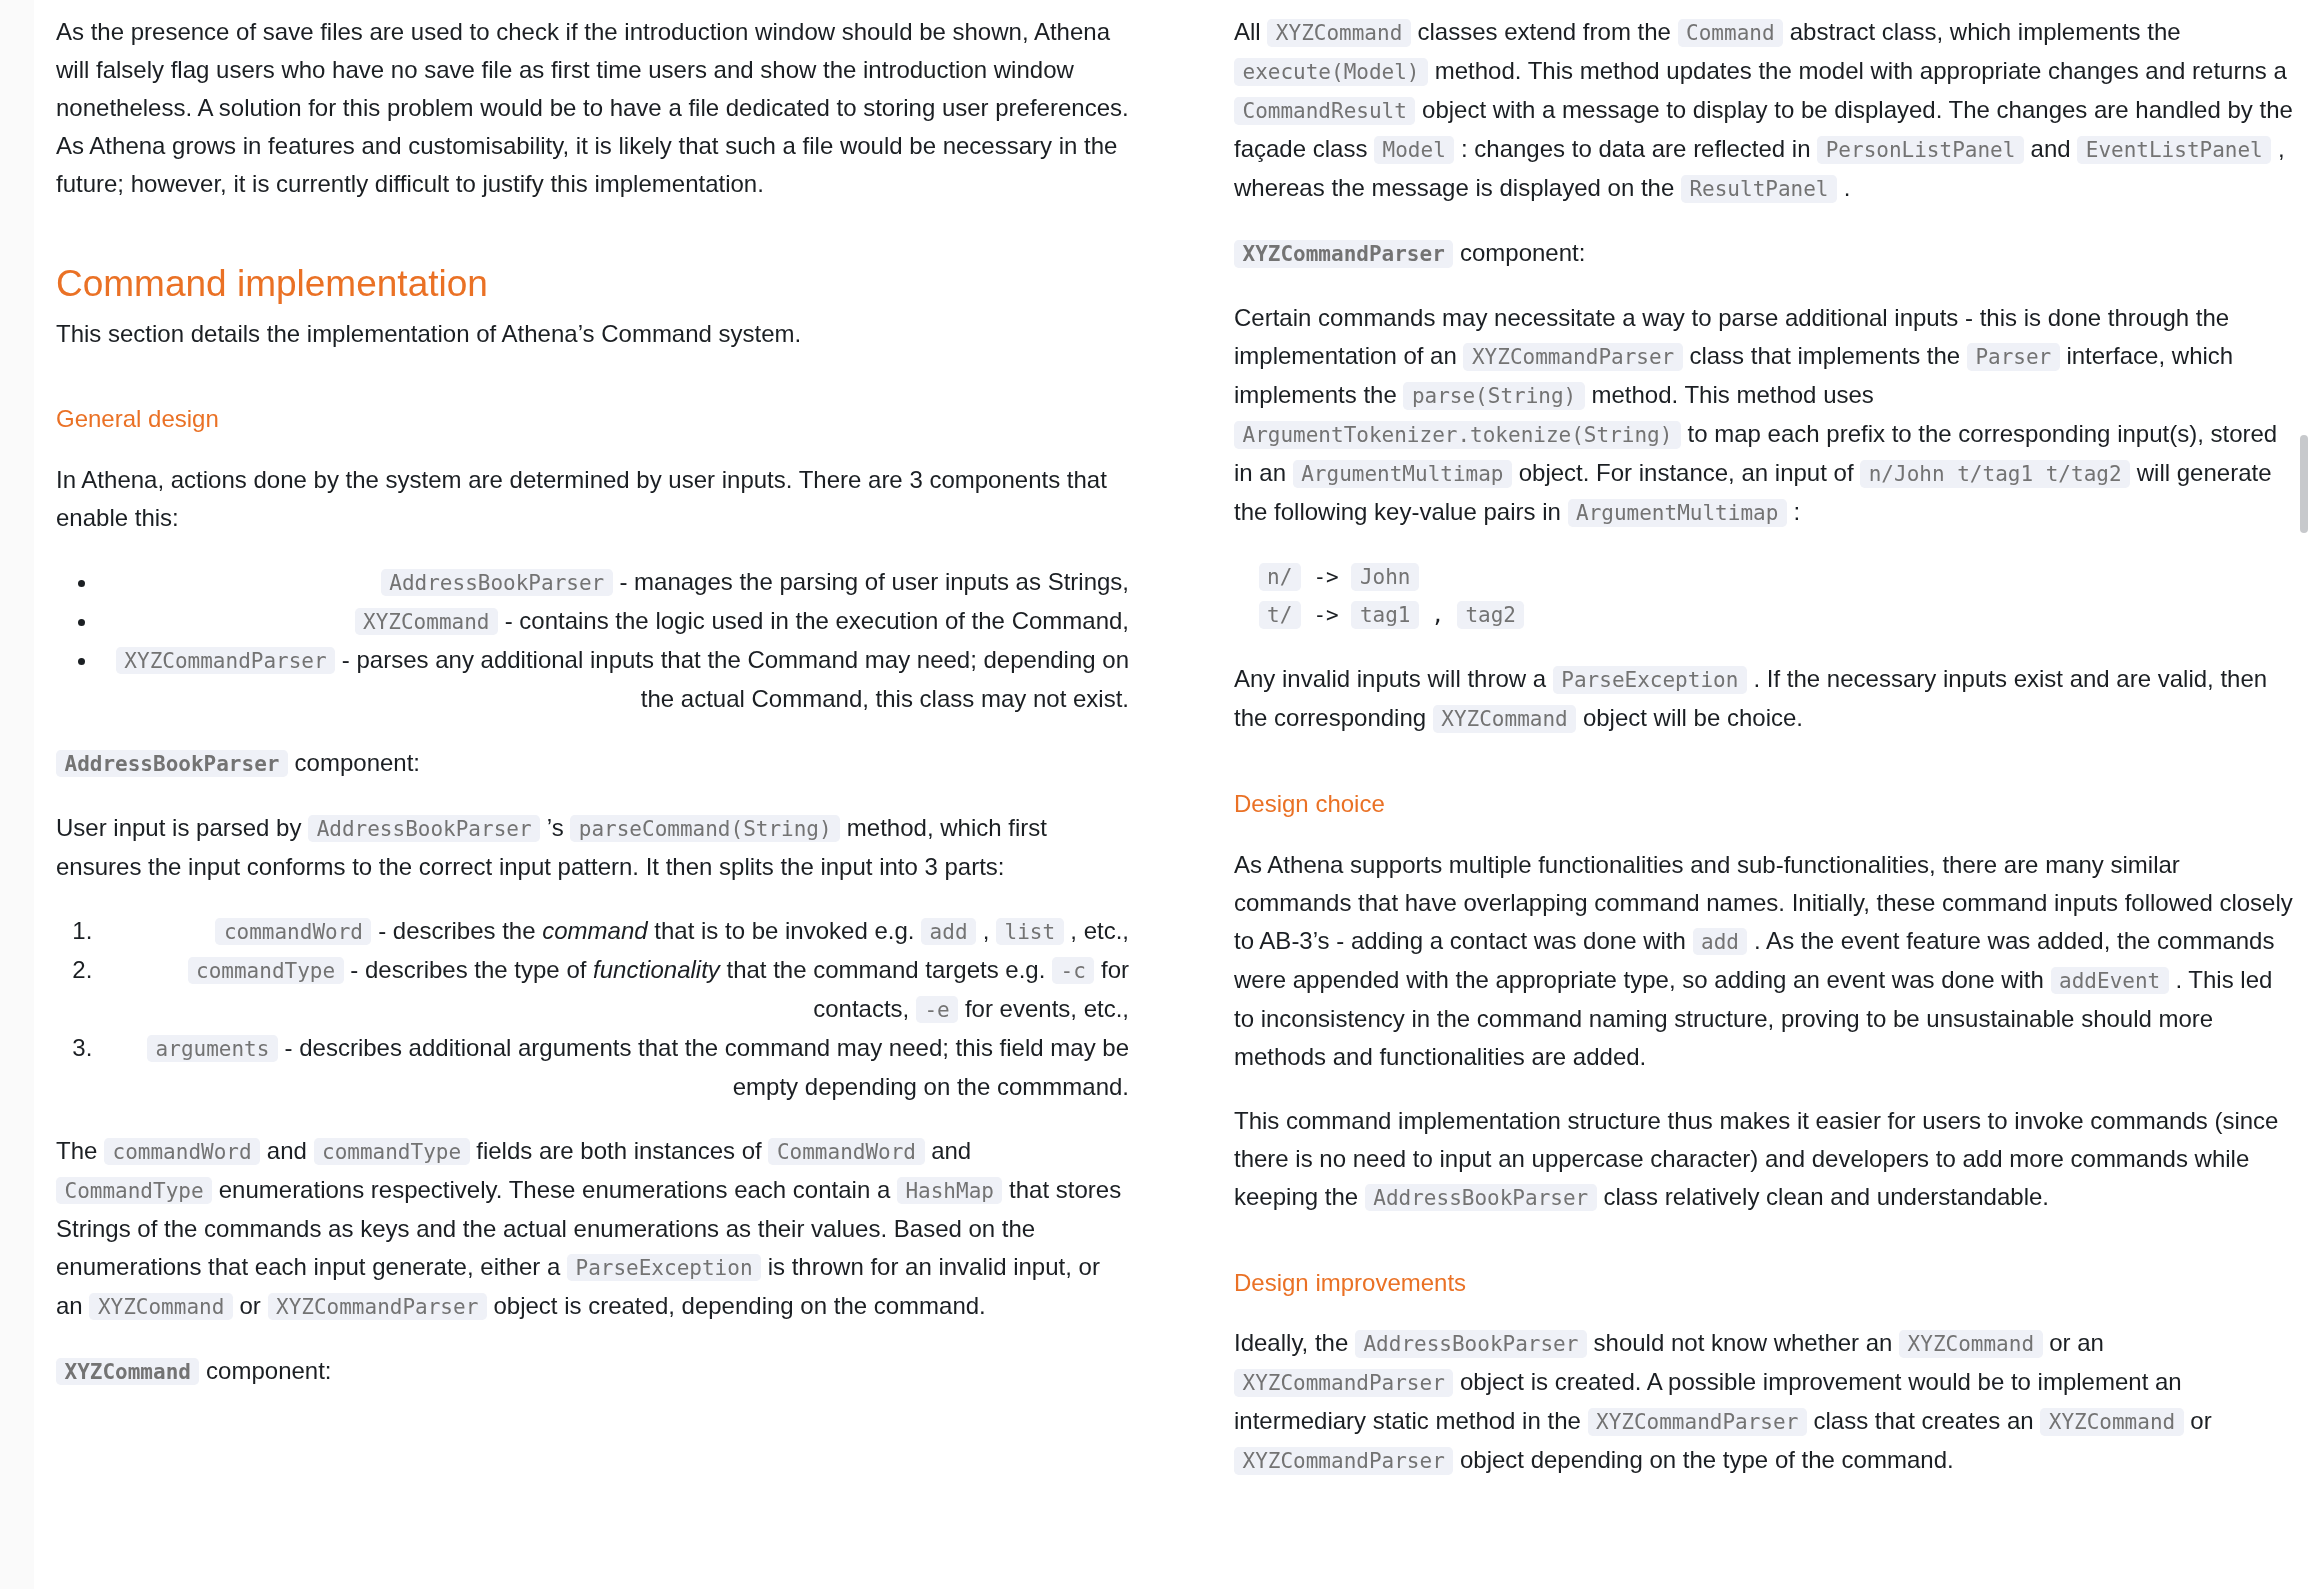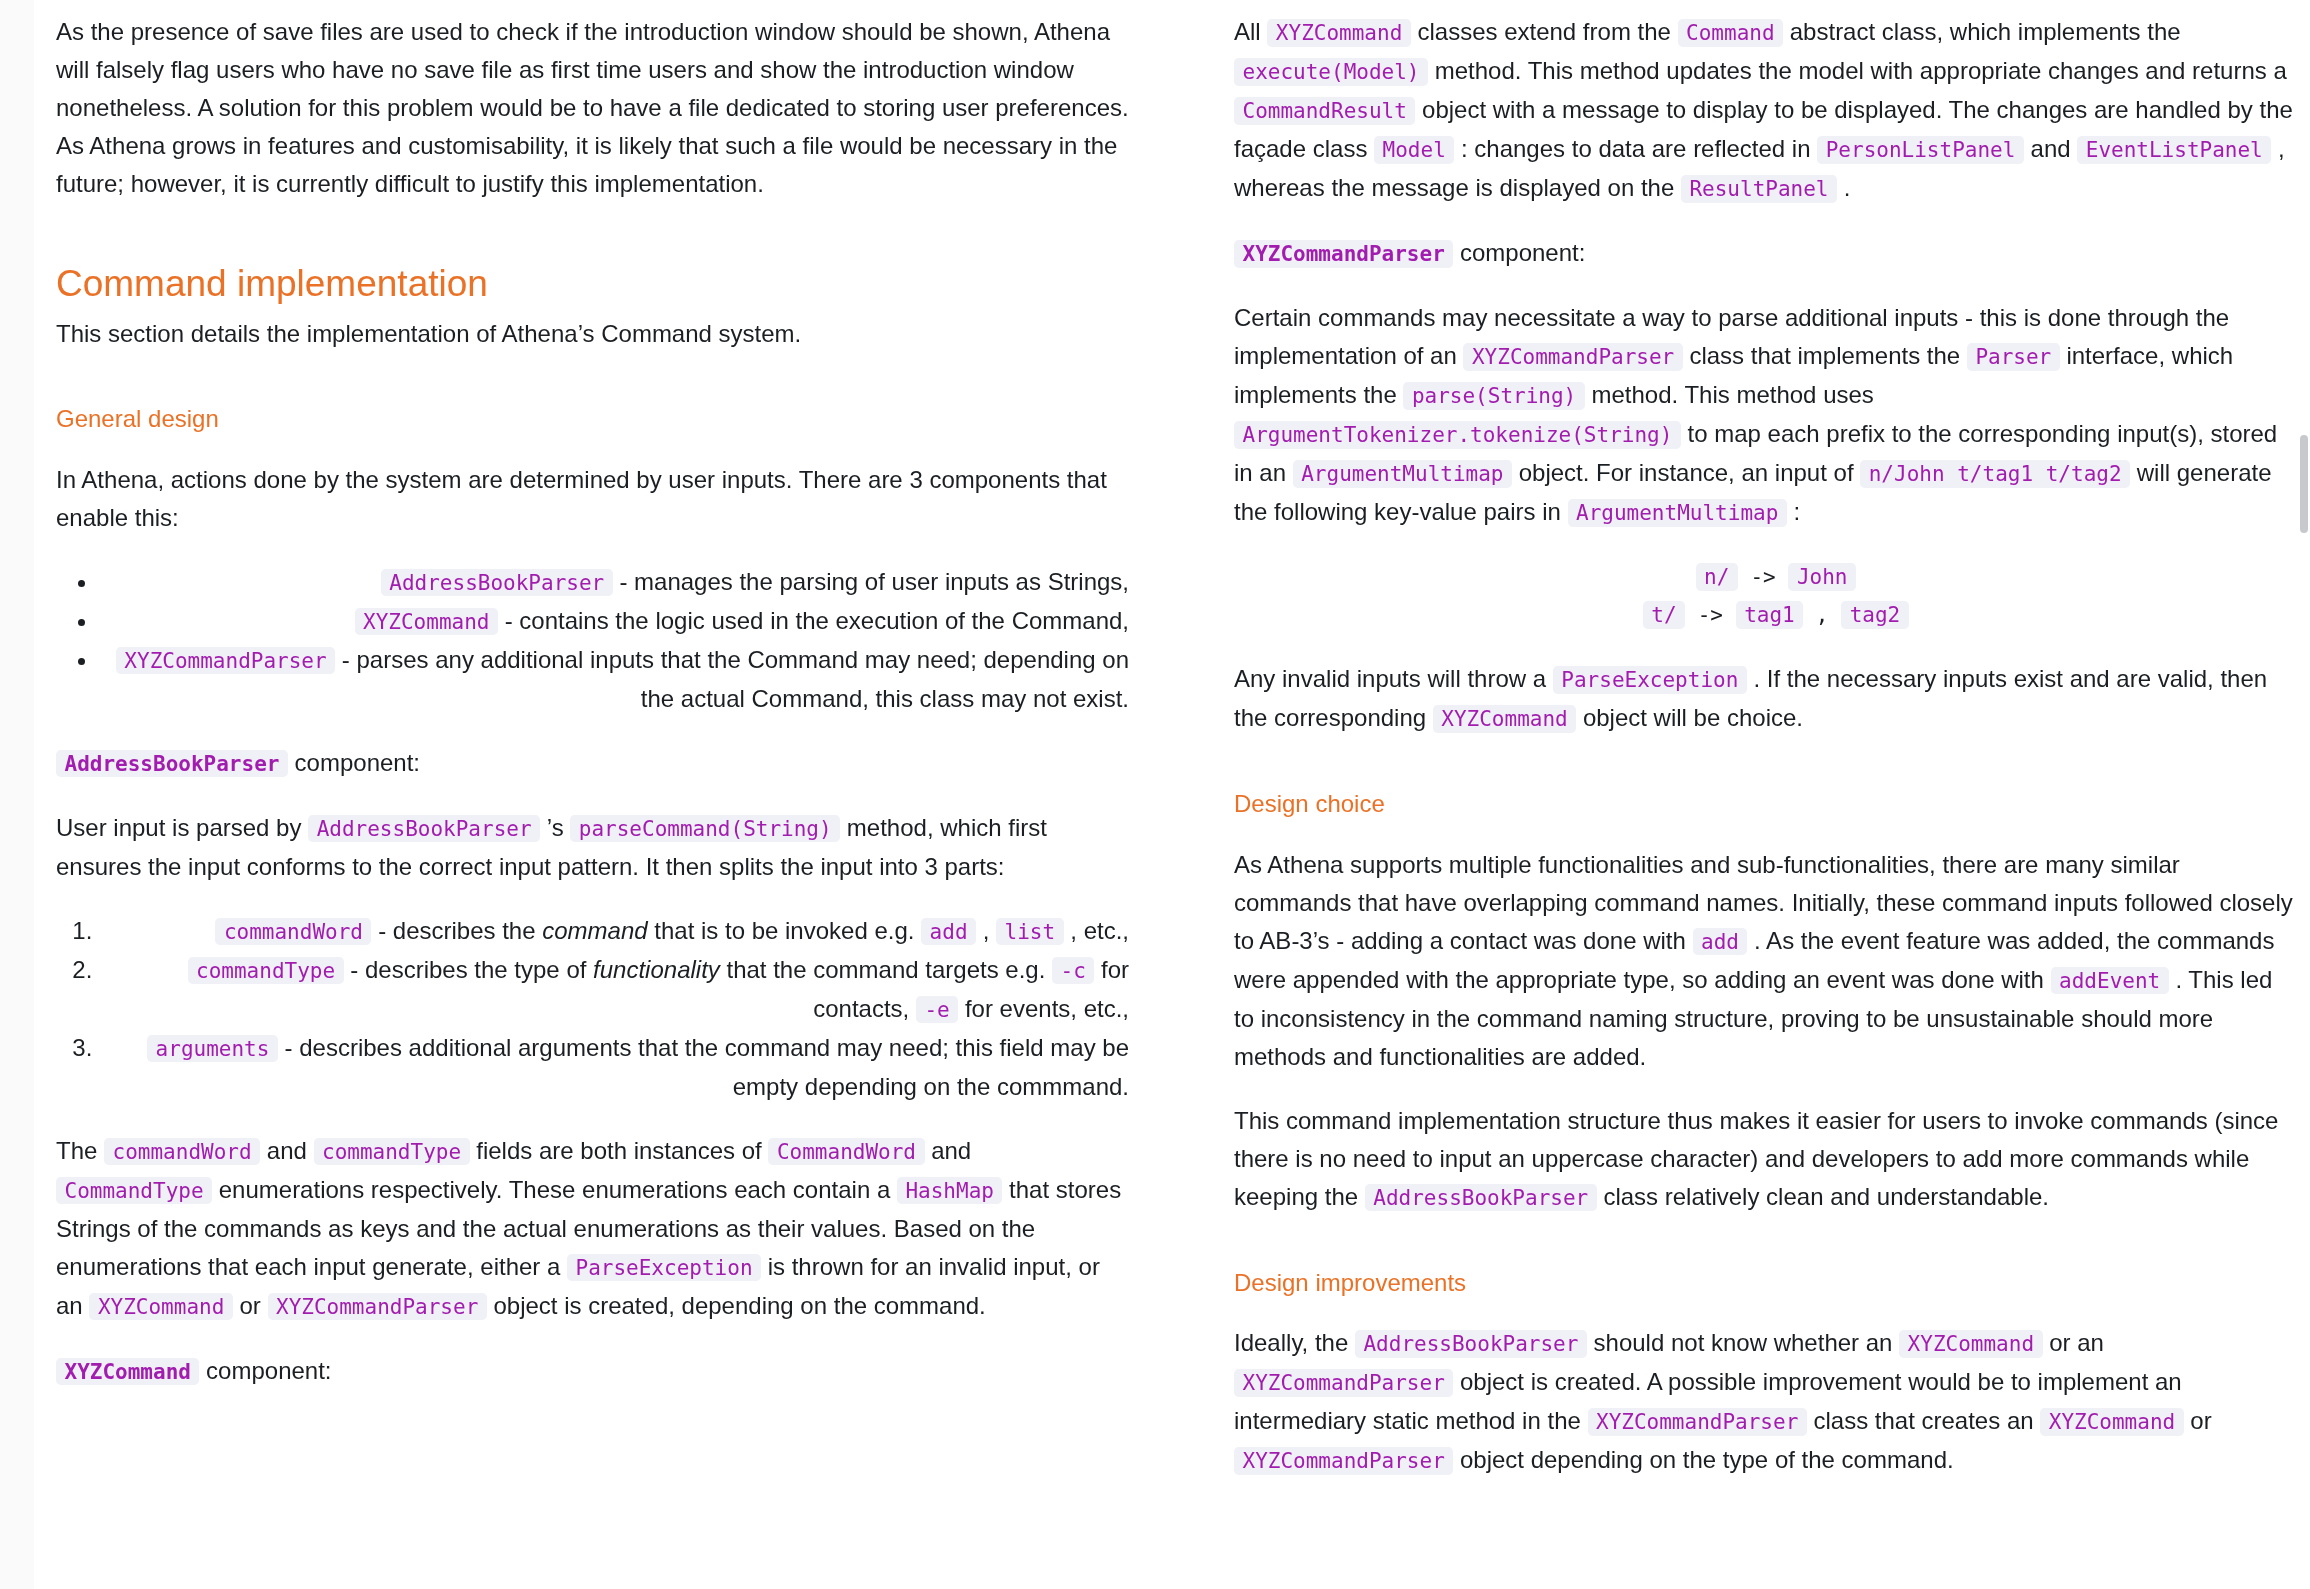--- a/index.html
+++ b/index.html
@@ -36,33 +36,32 @@
     font-size: 24px; font-weight: 500;
     margin: 47px 0 22.6px;
   }
   ul, ol { margin: 0 0 26px; padding-left: 43px; text-align: right; }
   li { margin: 0; }
 
   code.ic {
     font-family: "DejaVu Sans Mono", monospace;
     font-size: 21px;
     background: var(--code-bg, #eff1f7);
-    color: #a21caf;
+    color: #737373;
     border-radius: 4.7px;
     padding: 1.9px 8.5px;
   }
   code.ic.icb { font-weight: 700; }
   .it { font-style: italic; }
 
   .codelines {
     margin: 0 0 26px 24.5px;
     font-family: "DejaVu Sans Mono", monospace;
     font-size: 21px;
     line-height: 38px;
-    text-align: center;
   }
   .codelines .codeline { white-space: nowrap; }
 
   .scrollbar-thumb {
     position: absolute;
     right: 2.8px; top: 435px;
     width: 8.5px; height: 98px;
     background: #c7c9cc;
     border-radius: 4.7px;
   }

